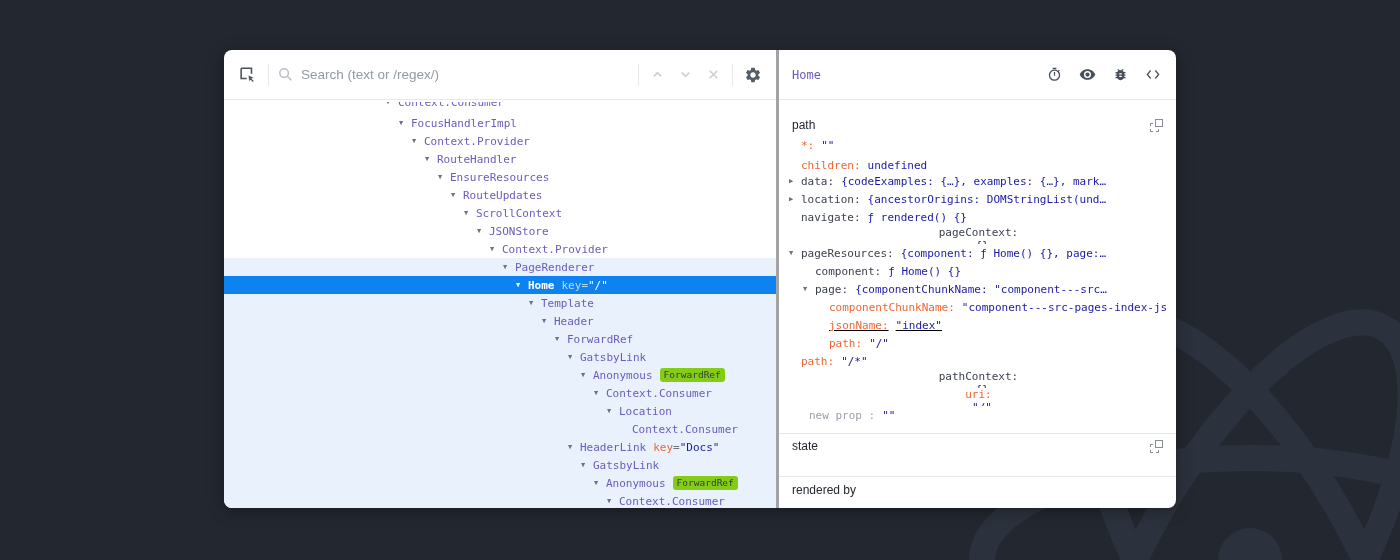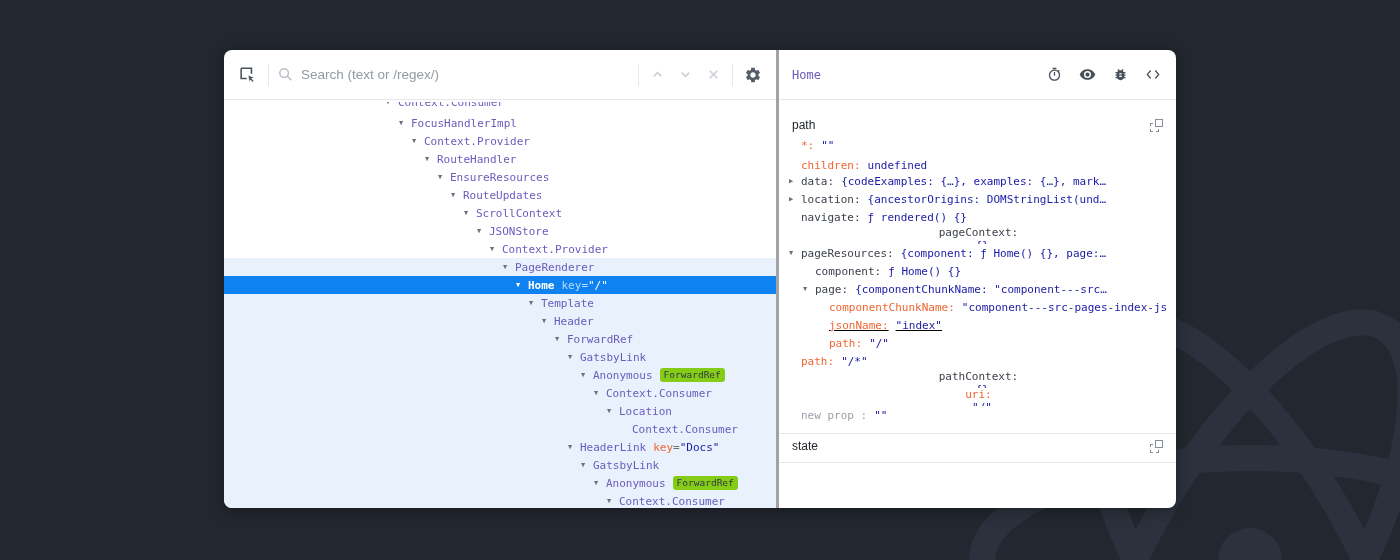--- a/index.html
+++ b/index.html
@@ -41,33 +41,33 @@
   .trow.selected .keq { color:#b5dcff; }
   .trow.selected .kval { color:#ffffff; }
   .badge { background:#84cc16; color:#333a45; border-radius:3px; padding:1px 4px; margin-left:7px; font-size:9.5px; line-height:12px; }
 
   
   .right { flex:1; display:flex; flex-direction:column; min-width:0; }
   .dheader { height:50px; flex:none; border-bottom:1px solid #e5e8ec; display:flex; align-items:center; padding:0 13px; gap:13px; }
   .dtitle { flex:1; font:12px "DejaVu Sans Mono", monospace; color:#6a5cbd; }
   .section { border-bottom:1px solid #e5e8ec; padding:0 8px; }
   .sec-props { padding-top:18px; padding-bottom:9px; }
-  .sec-state { padding-top:5px; padding-bottom:5px; }
+  .sec-state { padding-top:5px; padding-bottom:19px; }
   .sec-rendered { padding-top:6px; border-bottom:none; flex:1; }
   .seclabel { display:flex; align-items:center; font-size:12px; color:#23272f; margin:0 5px 4px 5px; }
   .seclabel .lbl { flex:1; }
   .copyico { position:relative; width:13px; height:13px; display:inline-block; }
   .copyico .back { position:absolute; left:0; bottom:0; width:9px; height:9px; border:1px dashed #878e98; }
   .copyico .front { position:absolute; right:0; top:0; width:8px; height:8px; border:1px solid #878e98; background:#fff; }
 
   .kv { font:11px "DejaVu Sans Mono", monospace; height:18px; display:flex; align-items:center; white-space:nowrap; overflow:hidden; }
   .parrow { width:12px; flex:none; font-size:7px; color:#6b7280; }
   .pkey.editable { color:#ef6632; }
   .pkey.readonly { color:#3c424c; }
-  .pkey.newprop { color:#9aa1ab; }
+  .pkey.newprop { color:#9aa1ab;margin-left:8px; }
   .pval { color:#1a1aa6; margin-left:7px; }
   .pval.bool { color:#3b44e6; }
   svg { display:block; }
 </style>
 </head>
 <body>
 
 <svg class="watermark" width="620" height="620" viewBox="-310 -310 620 620">
   <g stroke="#2c323d" stroke-width="26" fill="none">
     <ellipse rx="268" ry="102"></ellipse>
@@ -411,14 +411,19 @@
     <div class="section sec-state">
       <div class="seclabel">
         <span class="lbl">state</span>
         <span class="copyico">
             <span class="back"></span>
             <span class="front"></span>
           </span>
       </div>
     </div>
 
+    <div class="section sec-rendered">
+      <div class="seclabel">
+        <span class="lbl">rendered by</span>
+      </div>
+    </div>
   </div>
 </div>
 
 </body></html>

